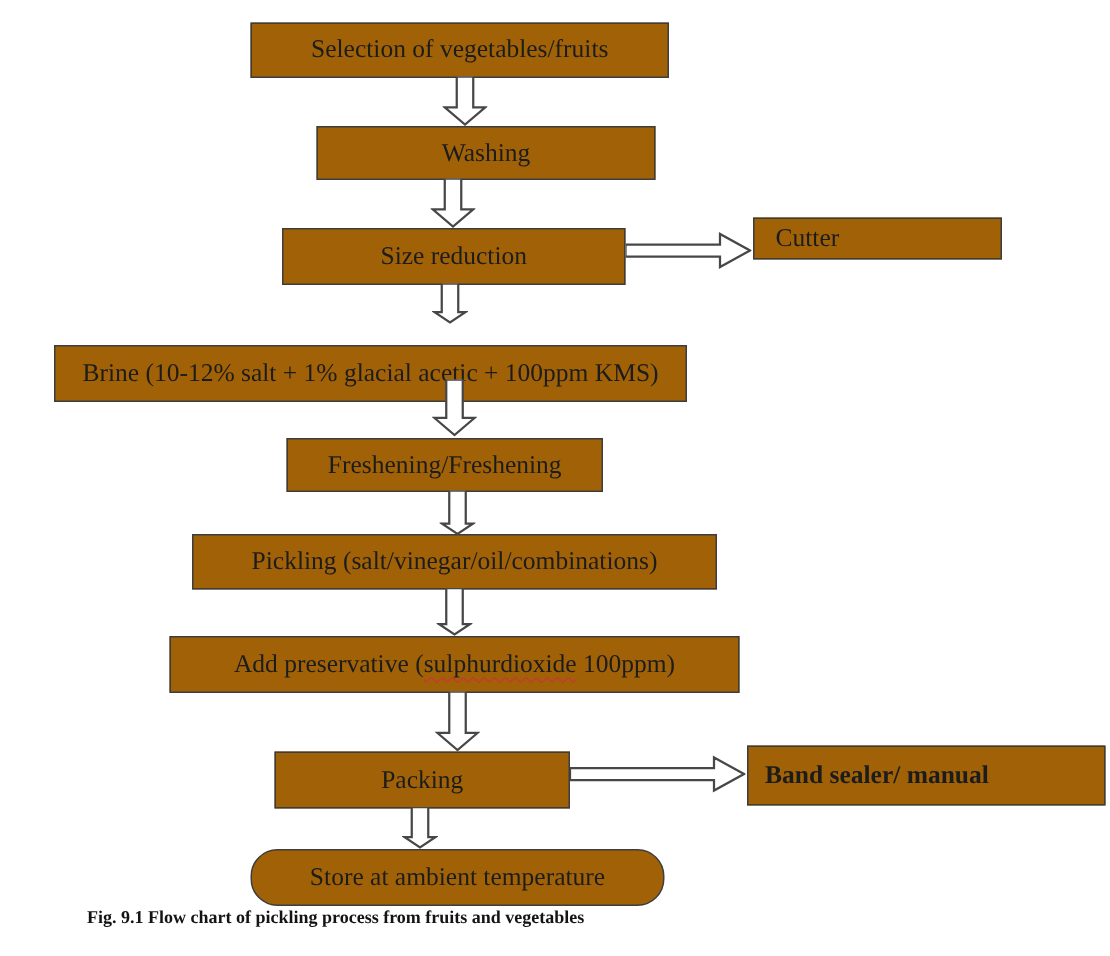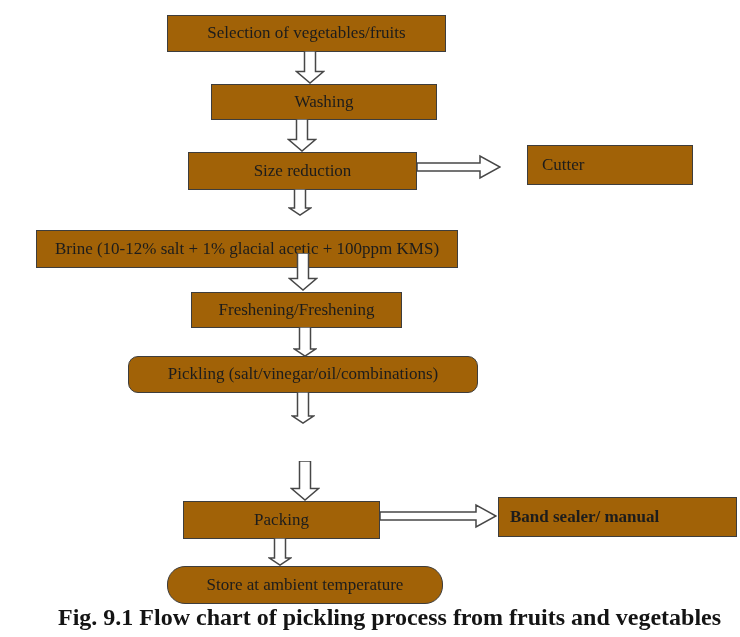--- a/index.html
+++ b/index.html
@@ -48,21 +48,21 @@
     text-decoration: underline wavy #c23b2e;
     text-decoration-thickness: 1px;
     text-underline-offset: 3px;
     text-decoration-skip-ink: none;
   }
   .caption {
     position: absolute;
     left: 58px;
     top: 604px;
     width: 640px;
-    font-size: 24px;
+    font-size: 12px;
     font-weight: bold;
     white-space: nowrap;
     color: #141414;
   }
 </style>
 </head>
 <body>
 
 <div id="canvas">
 
@@ -71,36 +71,41 @@
   </div>
 
   <div class="node" style="left:192px; top:84px; width:226px; height:36px;margin-left:19px;">
     <span>Washing</span>
   </div>
 
   <div class="node" style="left:188px; top:152px; width:229px; height:38px;justify-content:center;">
     <span>Size reduction</span>
   </div>
 
-  <div class="node left-align" style="left:502px; top:145px; width:166px; height:40px;margin-left:25px;">
+  <div class="node left-align" style="left:502px; top:145px; width:166px; height:28px;">
     <span>Cutter</span>
   </div>
 
   <div class="node" style="left:36px; top:216px; width:422px; height:38px;margin-top:14px;">
     <span>Brine (10-12% salt + 1% glacial acetic + 100ppm KMS)</span>
   </div>
 
   <div class="node" style="left:191px; top:292px; width:211px; height:36px;">
     <span>Freshening/Freshening</span>
   </div>
 
-  <div class="node" style="left:128px; top:356px; width:350px; height:37px;border-radius:10px;">
+  <div class="node" style="left:128px; top:356px; width:350px; height:37px;">
     <span>Pickling (salt/vinegar/oil/combinations)</span>
   </div>
 
+  <div class="node" style="left:113px; top:424px; width:380px; height:38px;">
+    <span>
+      <span>Add preservative (</span><span class="squiggle">sulphurdioxide</span><span> 100ppm)</span>
+    </span>
+  </div>
 
   <div class="node" style="left:183px; top:501px; width:197px; height:38px;justify-content:center;">
     <span>Packing</span>
   </div>
 
   <div class="node left-align" style="left:498px; top:497px; width:239px; height:40px; padding-left:11px;font-weight:bold;">
     <span>Band sealer/ manual</span>
   </div>
 
   <div class="node" style="left:167px; top:566px; width:276px; height:38px;border-radius:18px;">

